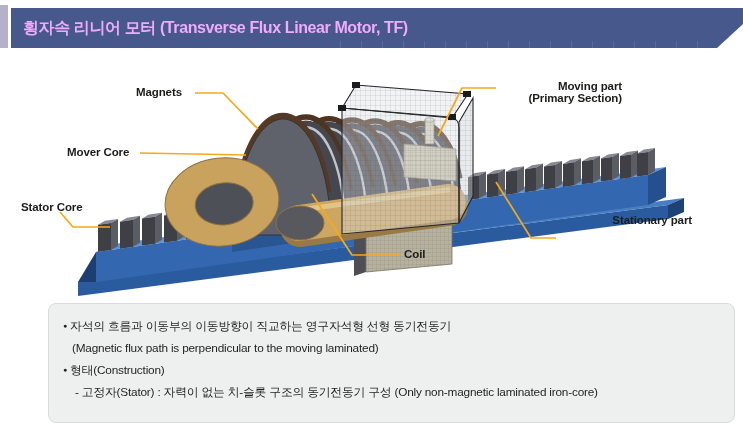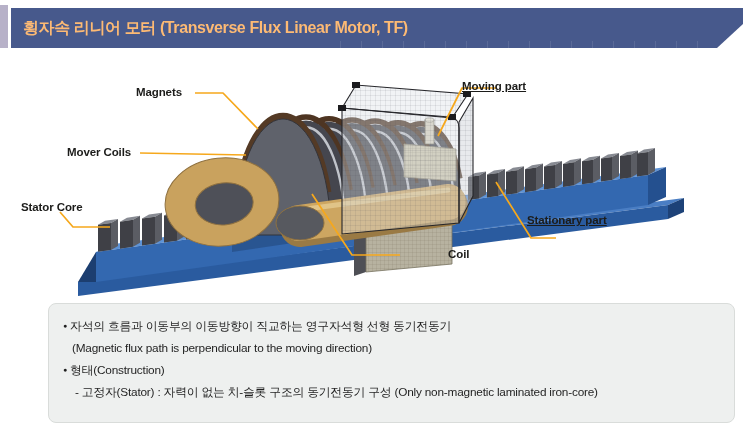--- a/index.html
+++ b/index.html
@@ -5,28 +5,28 @@
   * { margin:0; padding:0; box-sizing:border-box; }
   body { background:#fff; font-family:"Liberation Sans","DejaVu Sans",sans-serif; }
   .page { position:relative; width:743px; height:435px; background:#fff; overflow:hidden; }
 
   
   .header-strip { position:absolute; left:0; top:5px; width:8px; height:43px; background:#B7B1C8; }
   .header-bar   { position:absolute; left:11px; top:8px; width:732px; height:40px; background:#47598C;
                   clip-path:polygon(0 0,100% 0,100% 40%,calc(100% - 26px) 100%,0 100%); }
   .header-bar::after { content:""; position:absolute; left:45%; right:4%; bottom:0; height:7px;
                   background:repeating-linear-gradient(90deg, rgba(255,255,255,.10) 0 1px, transparent 1px 21px); }
-  .header-title { position:absolute; left:12px; top:0; line-height:40px; color:#fdba74; font-size:16px;
+  .header-title { position:absolute; left:12px; top:0; line-height:40px; color:#f0abfc; font-size:16px;
                   font-weight:bold; letter-spacing:-0.4px; white-space:nowrap; }
 
   
   .diagram { position:absolute; left:0; top:60px; width:611px; height:240px; }
   .diagram svg { position:absolute; left:0; top:0; }
   .dlabel { position:absolute; font-size:11.5px; font-weight:600; color:#1C1C1A; white-space:nowrap; letter-spacing:-0.1px; }
-  .dlabel.center { text-align:left;text-decoration:underline; }
+  .dlabel.center { text-align:right; }
   .dlabel .l2 { display:block; font-weight:600; }
 
   
   .info-box { position:absolute; left:48px; top:303px; width:687px; height:120px;
               background:#EEF0EF; border:1px solid #D9DCDA; border-radius:8px;
               padding:11px 16px 0 14px; color:#1F1F1F; }
   .info-line { font-size:11.8px; line-height:22px; letter-spacing:-0.2px; white-space:nowrap; }
   .info-line .marker { font-size:7px; vertical-align:2px; margin-right:3px; }
   .indent-0 { padding-left:0; }
   .indent-1 { padding-left:9px; }
@@ -185,31 +185,32 @@
         <polyline points="195,33 223,33 258,69"></polyline>
         <polyline points="140,93 246,95"></polyline>
         <polyline points="60,152 73,167 110,167"></polyline>
         <polyline points="400,195 352,195 312,134"></polyline>
         <polyline points="496,28 462,28 438,76"></polyline>
         <polyline points="556,178 531,178 496,122"></polyline>
       </g>
     </svg>
 
     <div class="dlabel" style="left:136px; top:26px;">Magnets</div>
-    <div class="dlabel" style="left:67px;  top:86px;">Mover Coils</div>
+    <div class="dlabel" style="left:67px;  top:86px;">Mover Core</div>
     <div class="dlabel" style="left:21px;  top:135px;margin-top:6px;">Stator Core</div>
-    <div class="dlabel" style="left:404px; top:188px;margin-left:44px;">Coil</div>
+    <div class="dlabel" style="left:404px; top:188px;">Coil</div>
     <div class="dlabel center" style="left:462px; top:20px; width:160px;">
       <span>Moving part</span>
+      <span class="l2">(Primary Section)</span>
     </div>
     <div class="dlabel center" style="left:527px; top:154px; width:165px;">
       <span>Stationary part</span>
     </div>
   </div>
 
   <div class="info-box">
     <div class="info-line indent-0"><span class="marker">●</span><span>자석의 흐름과 이동부의 이동방향이 직교하는 영구자석형 선형 동기전동기</span></div>
-    <div class="info-line indent-1"><span>(Magnetic flux path is perpendicular to the moving direction)</span></div>
+    <div class="info-line indent-1"><span>(Magnetic flux path is perpendicular to the moving laminated)</span></div>
     <div class="info-line indent-0"><span class="marker">●</span><span>형태(Construction)</span></div>
     <div class="info-line indent-2"><span>- 고정자(Stator) : 자력이 없는 치-슬롯 구조의 동기전동기 구성 (Only non-magnetic laminated iron-core)</span></div>
   </div>
 
 </div>
 
 </body></html>

